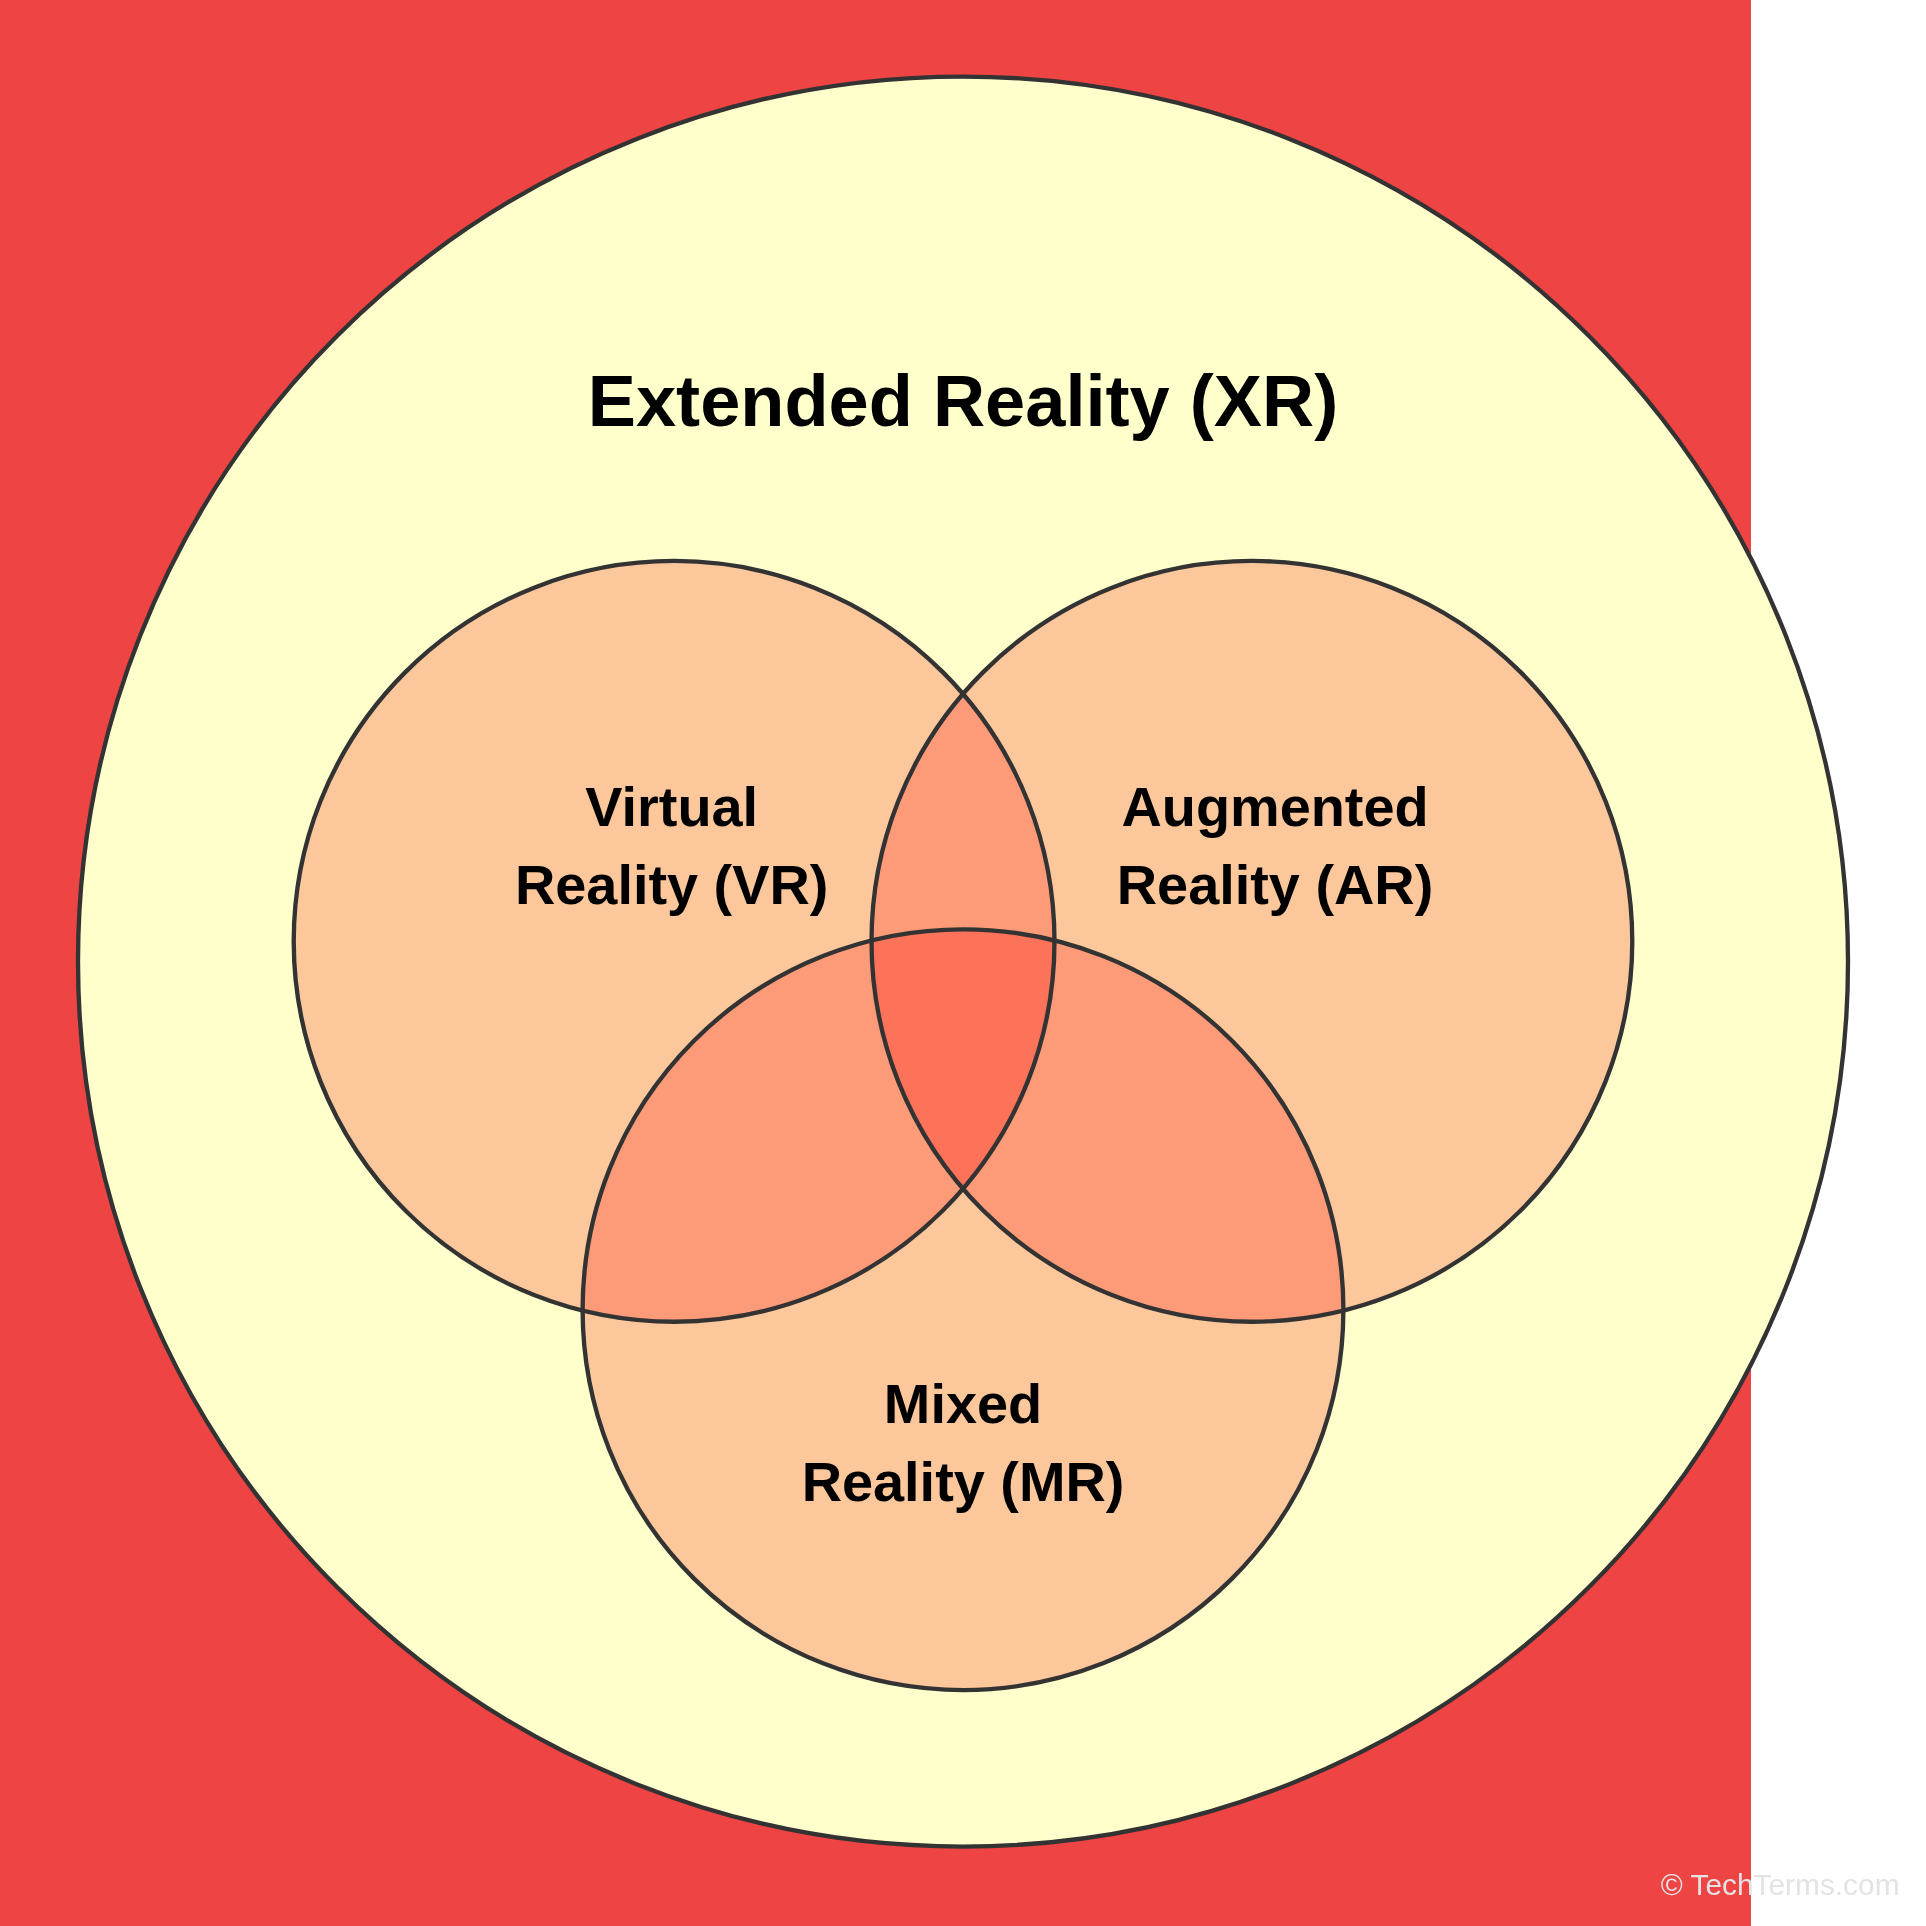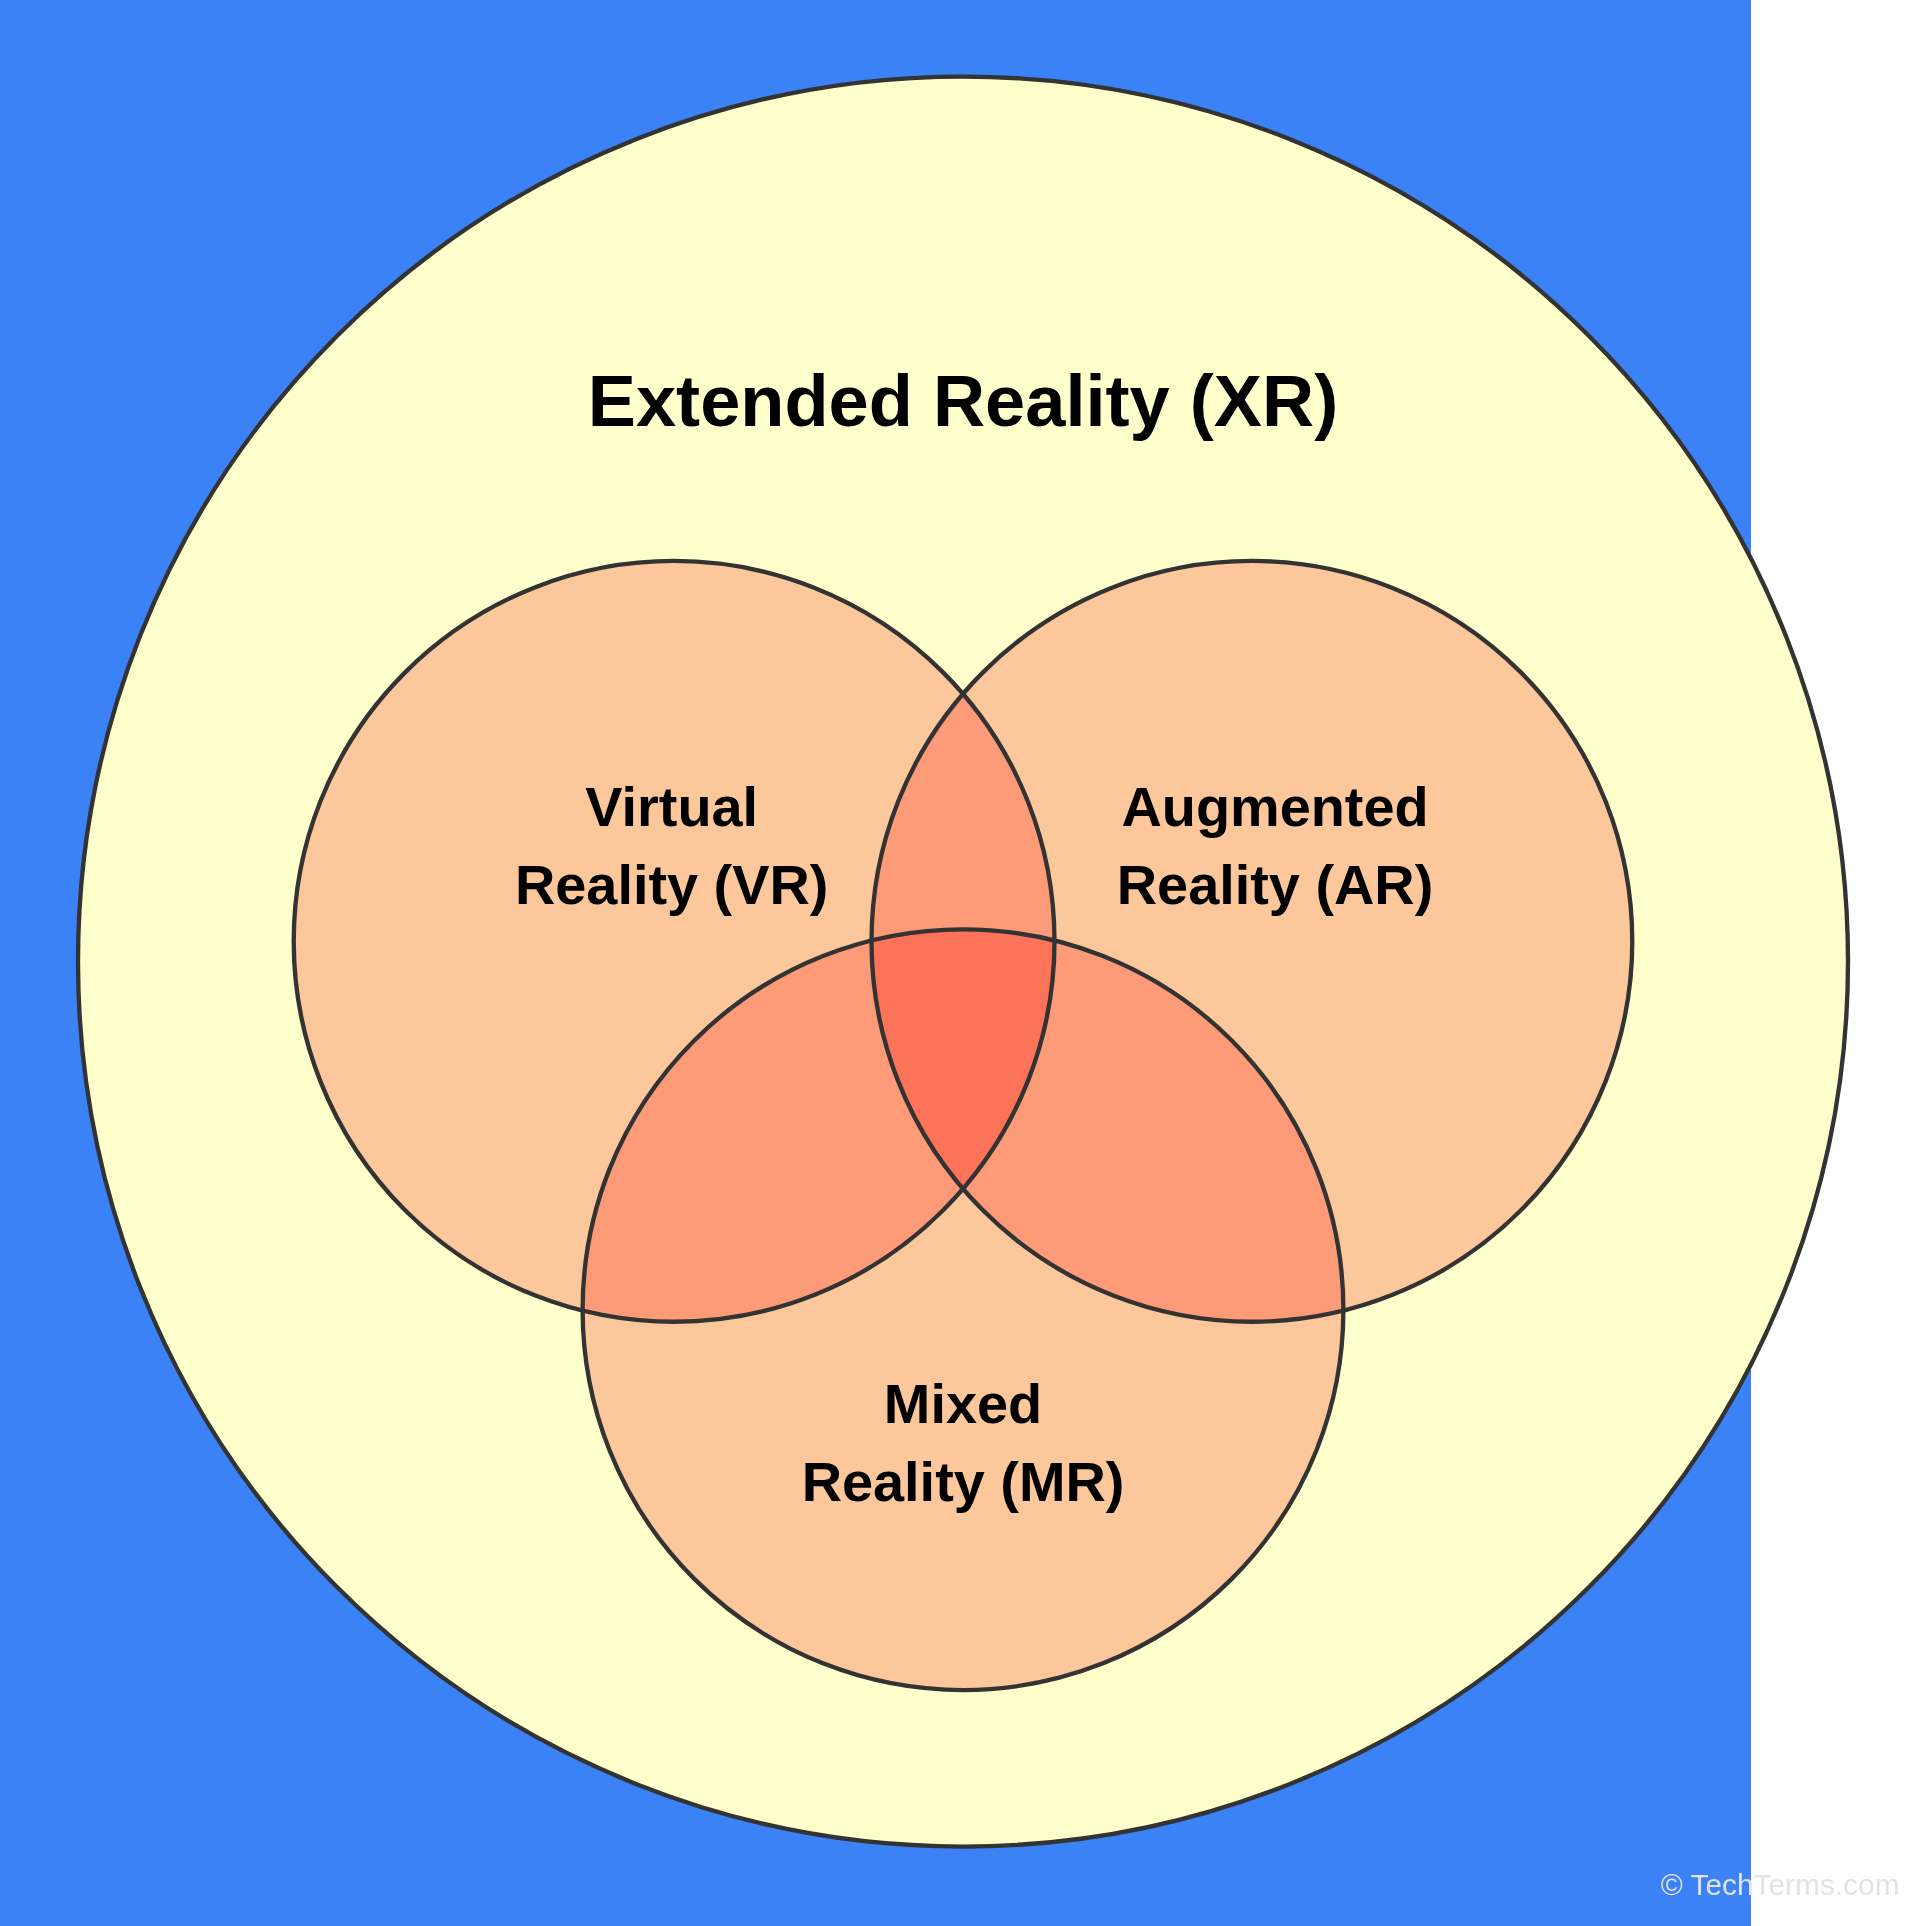--- a/index.html
+++ b/index.html
@@ -10,21 +10,21 @@
   body {
     width: 1926px;
     height: 1926px;
     font-family: "Liberation Sans", sans-serif;
     overflow: hidden;
   }
   #diagram-root {
     position: relative;
     width: 1751px;
     height: 1926px;
-    background: #3b82f6;
+    background: #ef4444;
   }
   svg#venn-svg {
     display: block;
     width: 1926px;
     height: 1926px;
   }
   .label-text {
     font-family: "Liberation Sans", sans-serif;
     font-weight: bold;
     fill: #000000;

